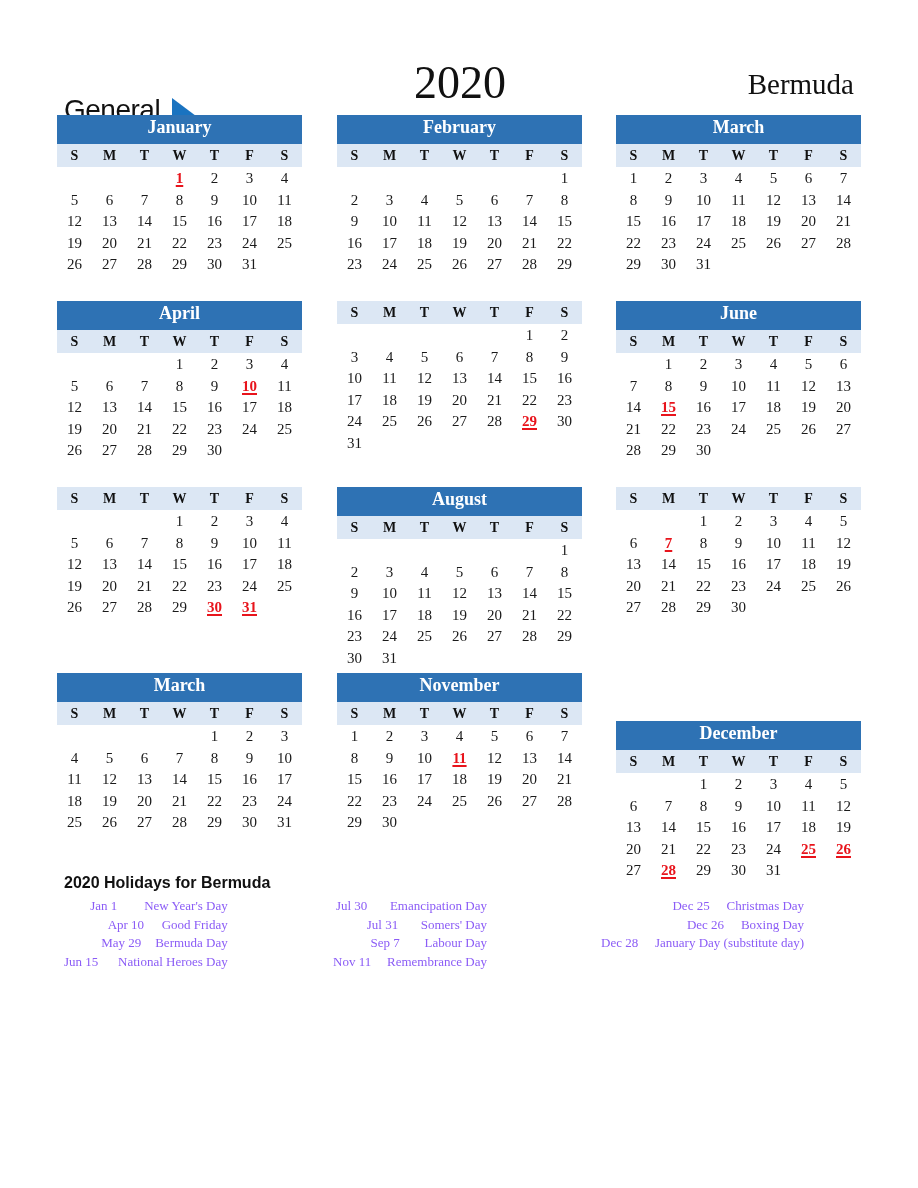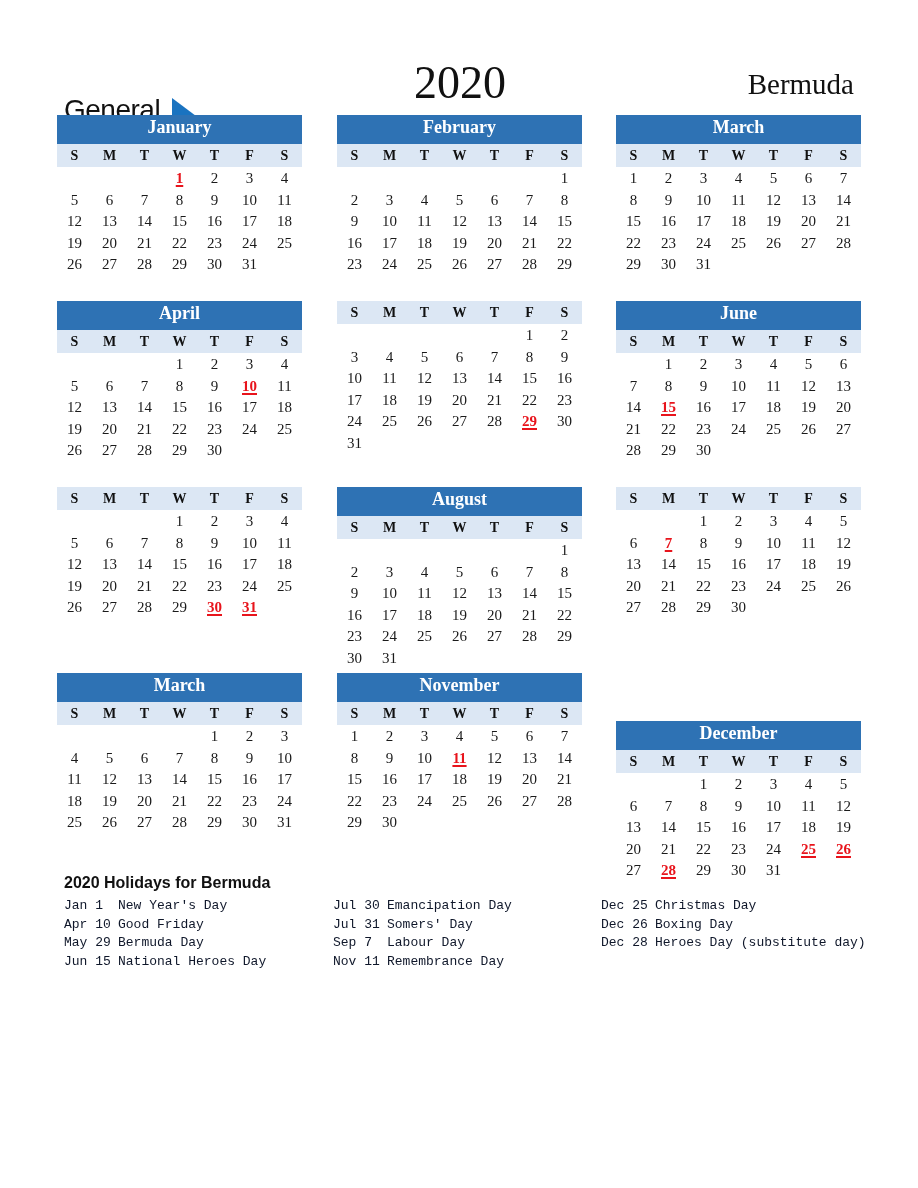--- a/index.html
+++ b/index.html
@@ -17,21 +17,21 @@
   .month { position: absolute; width: 245px; }
   .month .mhead { height: 29px; background: #2e72b4; color: #ffffff; text-align: center; font-family: "Liberation Serif", "DejaVu Serif", serif; font-weight: bold; font-size: 18px; line-height: 25px; }
   .month .wdays { display: grid; grid-template-columns: repeat(7, 1fr); height: 23px; background: #dce7f4; }
   .month .wdays span { text-align: center; font-family: "Liberation Serif", "DejaVu Serif", serif; font-weight: bold; font-size: 14px; line-height: 23px; color: #111; }
   .month .days { display: grid; grid-template-columns: repeat(7, 1fr); grid-auto-rows: 21.6px; padding-top: 1px; }
   .month .days span { text-align: center; font-family: "Liberation Serif", "DejaVu Serif", serif; font-size: 15px; line-height: 21.6px; color: #1a1a1a; }
   .month .days span.hol { color: #e8141c; font-weight: bold; text-decoration: underline; text-decoration-thickness: 2px; text-underline-offset: 2px; }
 
   .holidays-title { position: absolute; left: 64px; top: 874px; font-family: "Liberation Sans", "DejaVu Sans", sans-serif; font-weight: bold; font-size: 16px; color: #111; }
   .hcol { position: absolute; top: 897px; }
-  .hrow { display: flex; height: 18.5px; font-family: Liberation Mono, monospace; font-size: 13px; color: #0f172a; line-height: 18.5px; }
+  .hrow { display: flex; height: 18.5px; font-family: Liberation Serif, serif; font-size: 13px; color: #8b5cf6; line-height: 18.5px; justify-content: flex-end; }
   .hrow .hd { width: 54px; }
 </style>
 </head>
 <body>
 
 <div class="logo">
   <span class="general">General</span>
   <span class="tri"></span>
   <span class="blue">Blue</span>
 </div>
@@ -650,16 +650,16 @@
       <div class="hrow">
         <span class="hd">Dec 25</span>
         <span>Christmas Day</span>
       </div>
       <div class="hrow">
         <span class="hd">Dec 26</span>
         <span>Boxing Day</span>
       </div>
       <div class="hrow">
         <span class="hd">Dec 28</span>
-        <span>Heroes Day (substitute day)</span>
+        <span>January Day (substitute day)</span>
       </div>
     </div>
   </div>
 
 </body></html>

